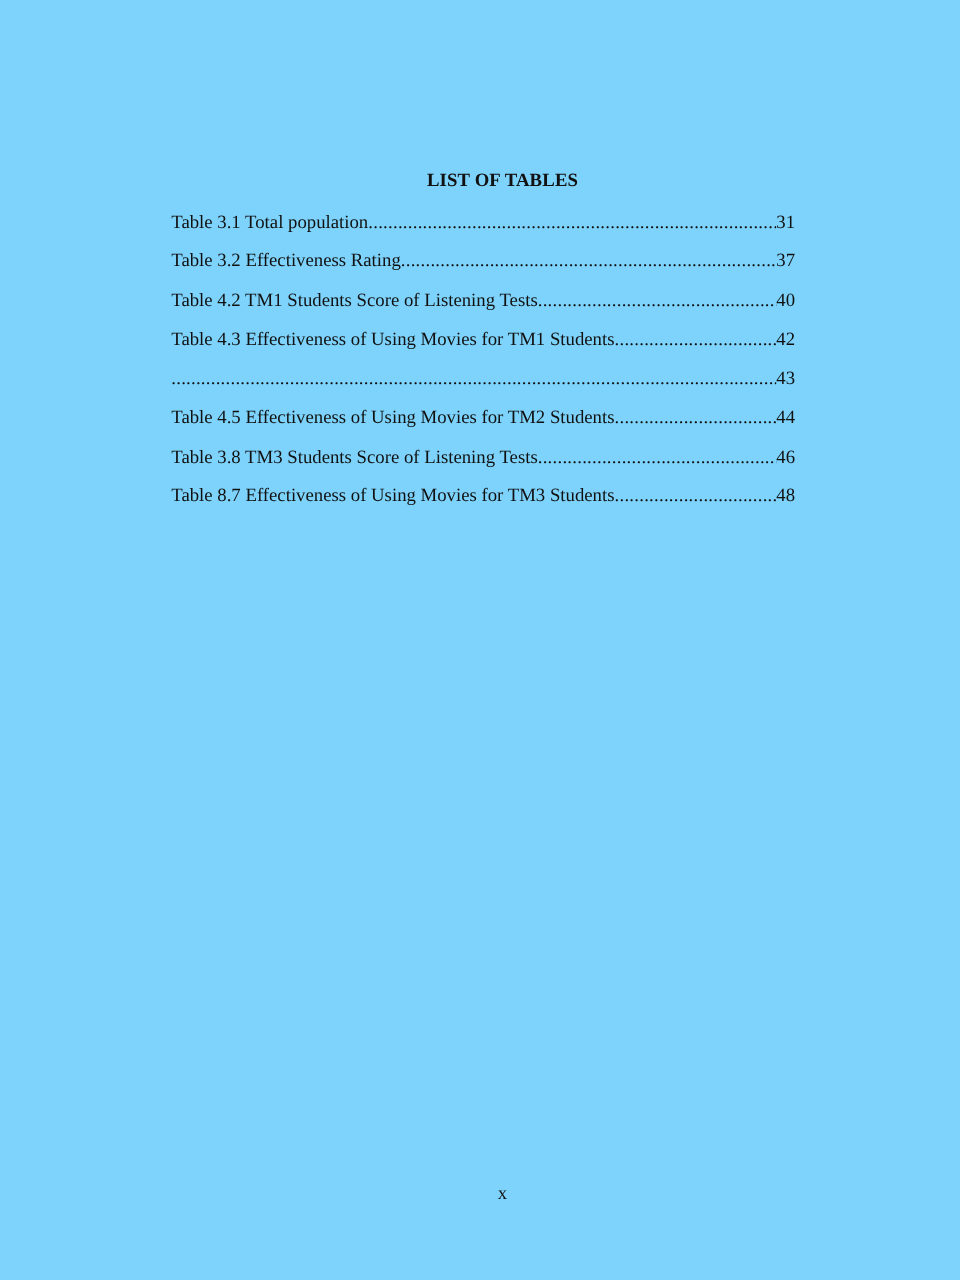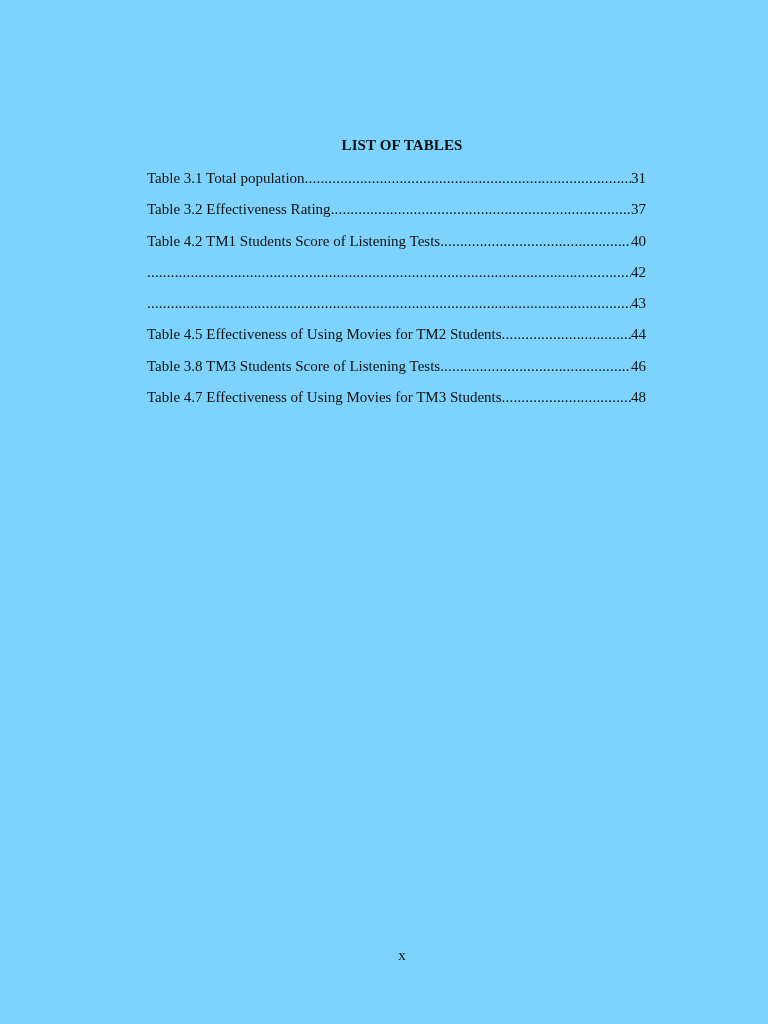--- a/index.html
+++ b/index.html
@@ -28,21 +28,21 @@
       top: 137px;
       left: 0;
       width: 804px;
       text-align: center;
       font-weight: bold;
       font-size: 15px;
       letter-spacing: 0.1px;
     }
     .toc {
       position: absolute;
-      left: 147px;
+      left: 137px;
       top: 168px;
       width: 499px;
     }
     .toc-row {
       display: flex;
       align-items: baseline;
       height: 31.3px;
       font-size: 15px;
       line-height: 20px;
       white-space: nowrap;
@@ -88,38 +88,39 @@
       <span class="toc-label">Table 3.2 Effectiveness Rating</span>
       <span class="toc-leader"></span>
       <span class="toc-page">37</span>
     </div>
     <div class="toc-row">
       <span class="toc-label">Table 4.2 TM1 Students Score of Listening Tests</span>
       <span class="toc-leader"></span>
       <span class="toc-page">40</span>
     </div>
     <div class="toc-row">
+      <span class="toc-label">Table 4.3 Effectiveness of Using Movies for TM1 Students</span>
       <span class="toc-leader"></span>
       <span class="toc-page">42</span>
     </div>
     <div class="toc-row">
       <span class="toc-leader"></span>
       <span class="toc-page">43</span>
     </div>
     <div class="toc-row">
       <span class="toc-label">Table 4.5 Effectiveness of Using Movies for TM2 Students</span>
       <span class="toc-leader"></span>
       <span class="toc-page">44</span>
     </div>
     <div class="toc-row">
       <span class="toc-label">Table 3.8 TM3 Students Score of Listening Tests</span>
       <span class="toc-leader"></span>
       <span class="toc-page">46</span>
     </div>
     <div class="toc-row">
-      <span class="toc-label">Table 4.7 Effectiveness of Using Movies for TM3 Students</span>
+      <span class="toc-label">Table 8.7 Effectiveness of Using Movies for TM3 Students</span>
       <span class="toc-leader"></span>
       <span class="toc-page">48</span>
     </div>
   </div>
 
   <div class="page-number">x</div>
 </div>
 
 </body></html>

